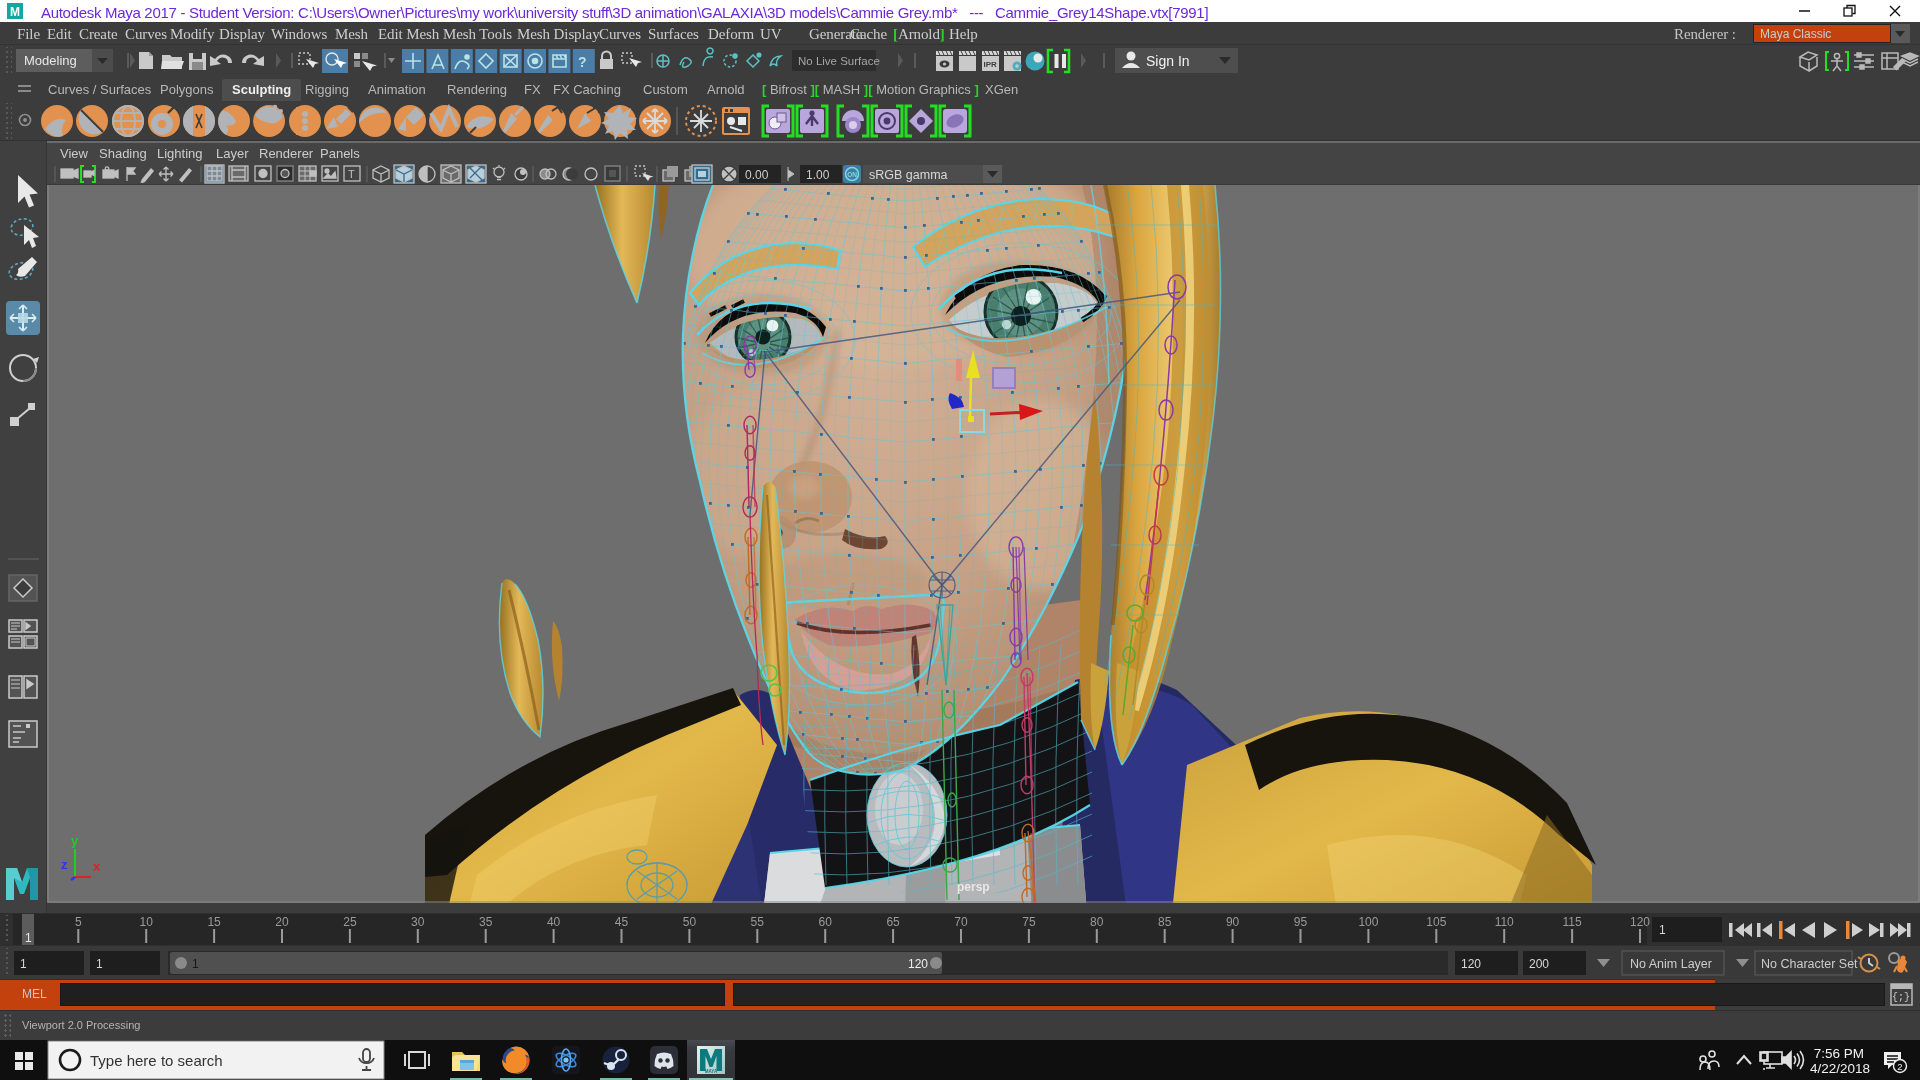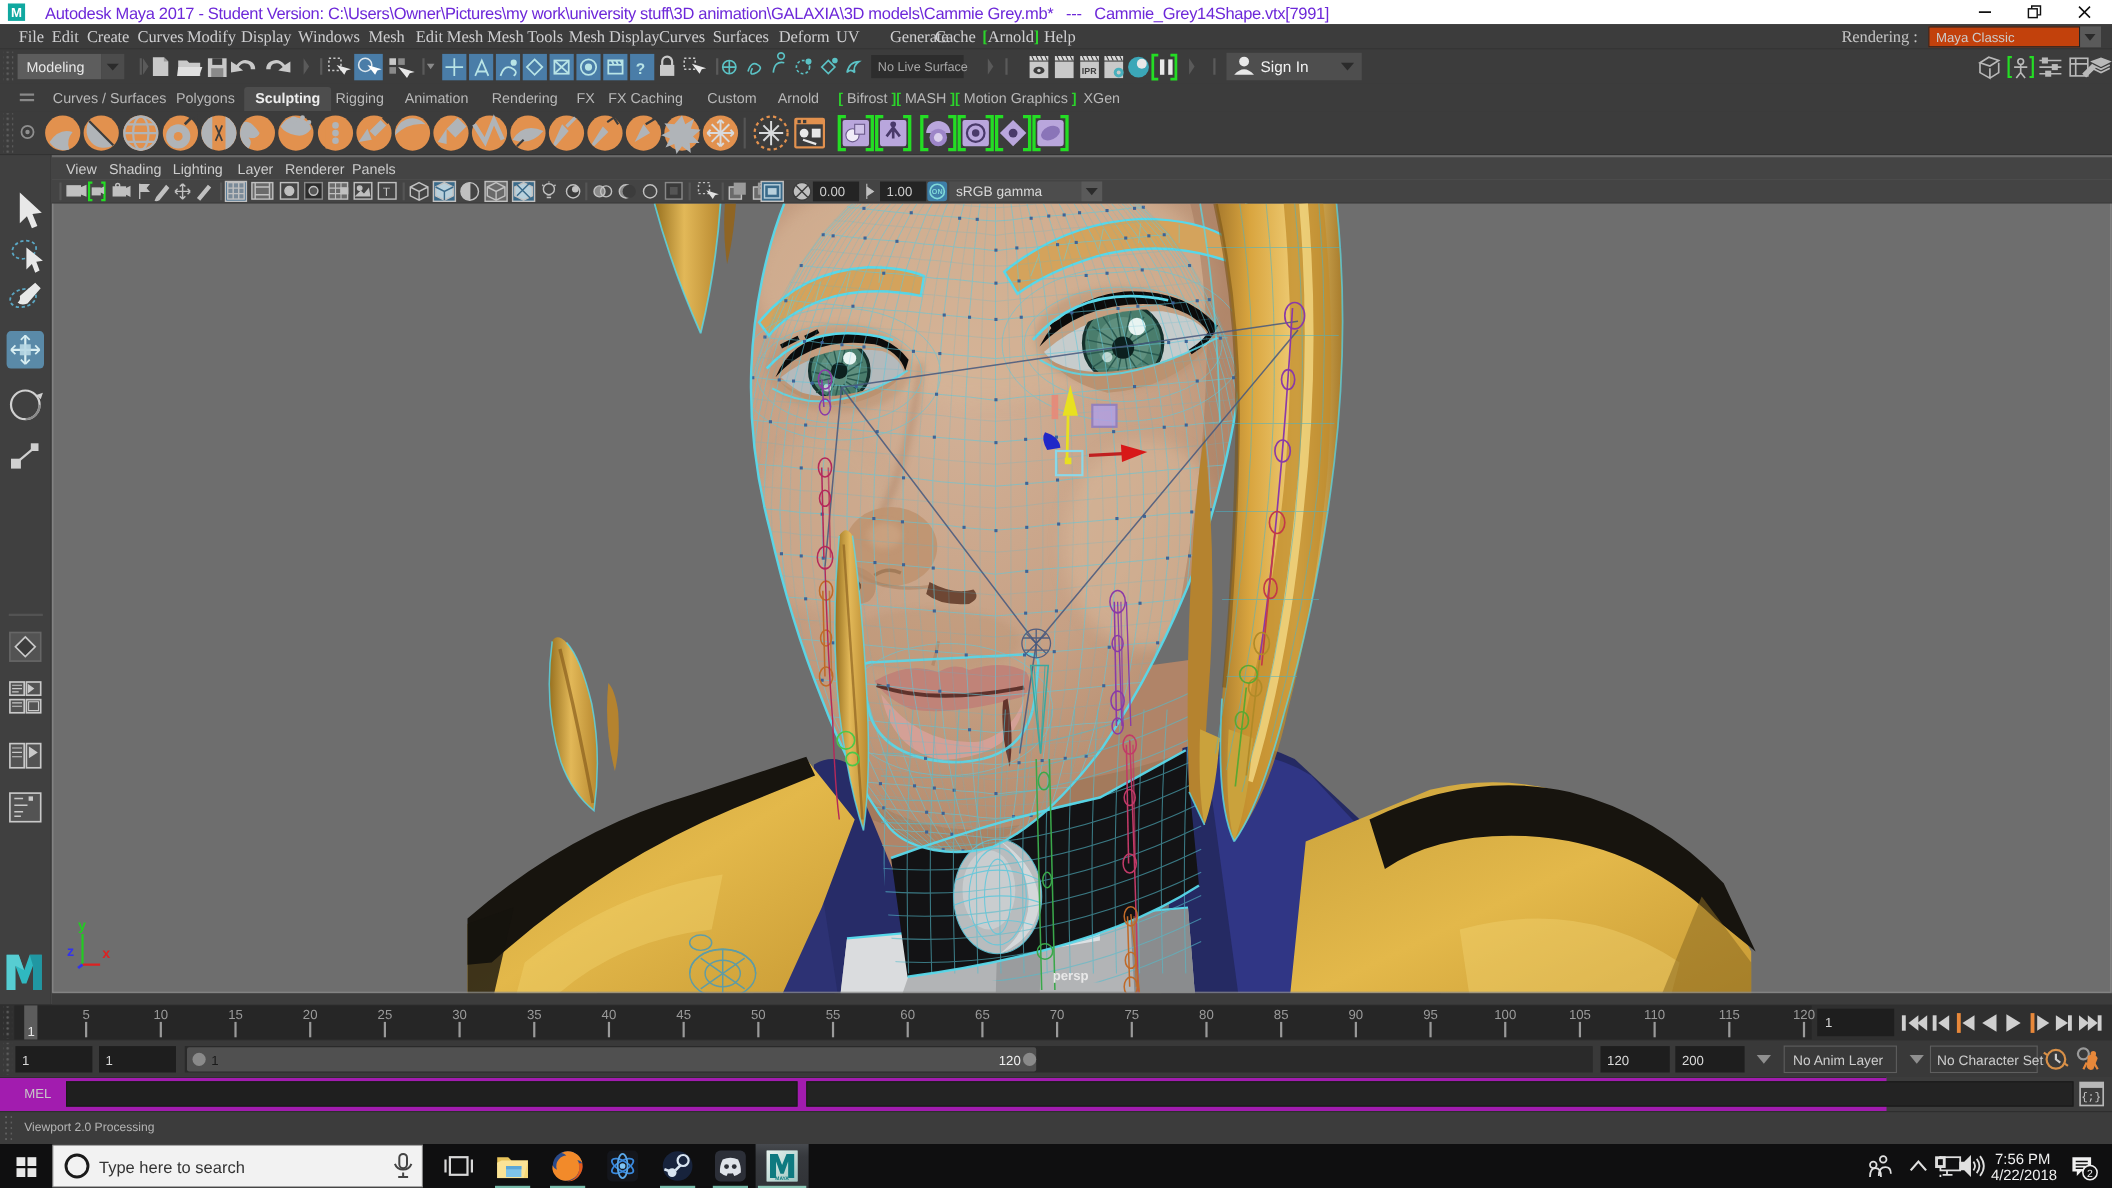--- a/index.html
+++ b/index.html
@@ -32,21 +32,21 @@
   #toolbox { left:0; top:141px; width:47px; height:772px; background:#404040; border-right:1px solid #353535; }
   #viewport { left:47px; top:141px; width:1873px; height:772px; background:#6a6a6a;text-align:right; }
   #panelmenus { left:0; top:2px; width:1873px; height:20px; background:#444444; }
   .pmenu { position:absolute; top:3px; font-size:13px; color:#cccccc; }
   #panelicons { left:0; top:22px; width:1873px; height:22px; background:#444444; border-bottom:1px solid #3a3a3a; }
   #scene { left:0; top:44px; width:1873px; height:728px; }
 
   
   #timeslider { left:0; top:913px; width:1920px; height:33px; background:#2f2f2f; }
   #rangerow { left:0; top:946px; width:1920px; height:33px; background:#393939; }
-  #melrow { left:0; top:979px; width:1715px; height:31px; background:#a21caf; border-top:1px solid #2e2e2e; }
+  #melrow { left:0; top:979px; width:1715px; height:31px; background:#c2410c; border-top:1px solid #2e2e2e; }
   #helpline { left:0; top:1010px; width:1920px; height:30px; background:#3c3c3c; border-top:1px solid #2e2e2e; }
   #taskbar { left:0; top:1040px; width:1920px; height:40px; background:#101010; }
 </style>
 </head>
 <body>
 <div id="root">
 
   <div class="abs" id="titlebar">
     <svg class="abs" style="left:7px;top:3px" width="16" height="16">
         <rect width="16" height="16" fill="#10a8a0"></rect>
@@ -76,21 +76,21 @@
     <div class="menuitem" style="left:443px">Mesh Tools</div>
     <div class="menuitem" style="left:517px">Mesh Display</div>
     <div class="menuitem" style="left:599px">Curves</div>
     <div class="menuitem" style="left:648px">Surfaces</div>
     <div class="menuitem" style="left:708px">Deform</div>
     <div class="menuitem" style="left:760px">UV</div>
     <div class="menuitem" style="left:809px">Generate</div>
     <div class="menuitem" style="left:850px">Cache</div>
     <div class="menuitem" style="left:893px"><span class="gbr">[</span>Arnold<span class="gbr">]</span></div>
     <div class="menuitem" style="left:949px">Help</div>
-    <div class="menuitem" style="left:1674px;color:#c4c4c4">Rendering :</div>
+    <div class="menuitem" style="left:1674px;color:#c4c4c4">Renderer :</div>
     <div class="abs" style="left:1753px;top:2px;width:138px;height:19px;background:#c2410c;border:1px solid #242424">
       <div class="abs" style="left:6px;top:2px;font-size:12px;color:#cccccc">Maya Classic</div>
     </div>
     <div class="abs" style="left:1891px;top:2px;width:19px;height:19px;background:#5a5a5a">
       <div class="abs" style="left:4px;top:7px;width:0;height:0;border-left:5px solid transparent;border-right:5px solid transparent;border-top:6px solid #2a2a2a"></div>
     </div>
   </div>
 
   <div class="abs" id="toolbar">
     <svg width="1920" height="31" style="position:absolute;left:0;top:0">

